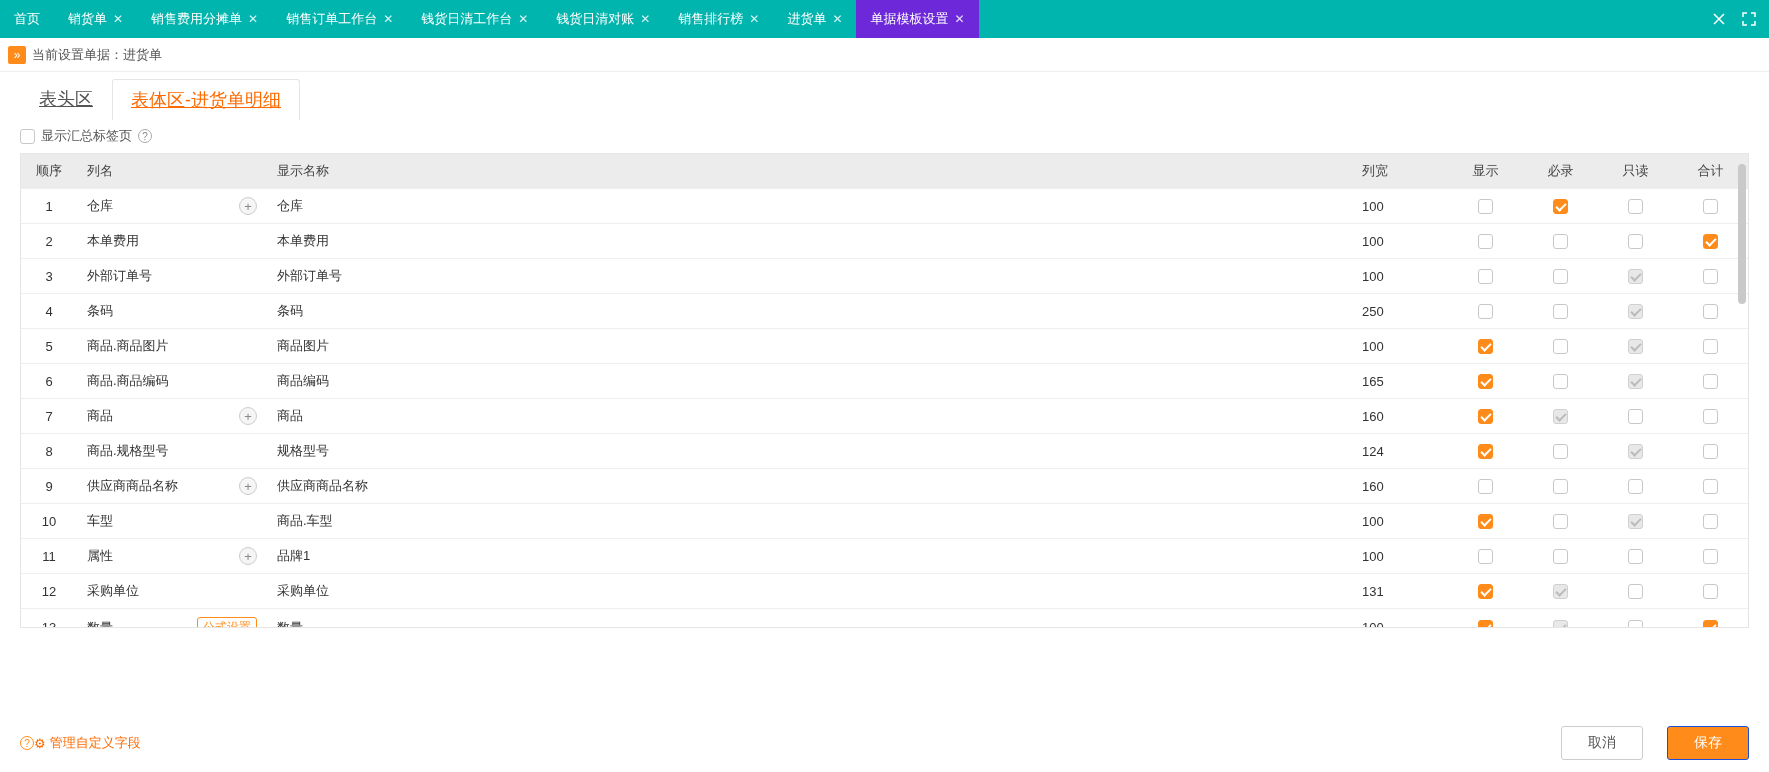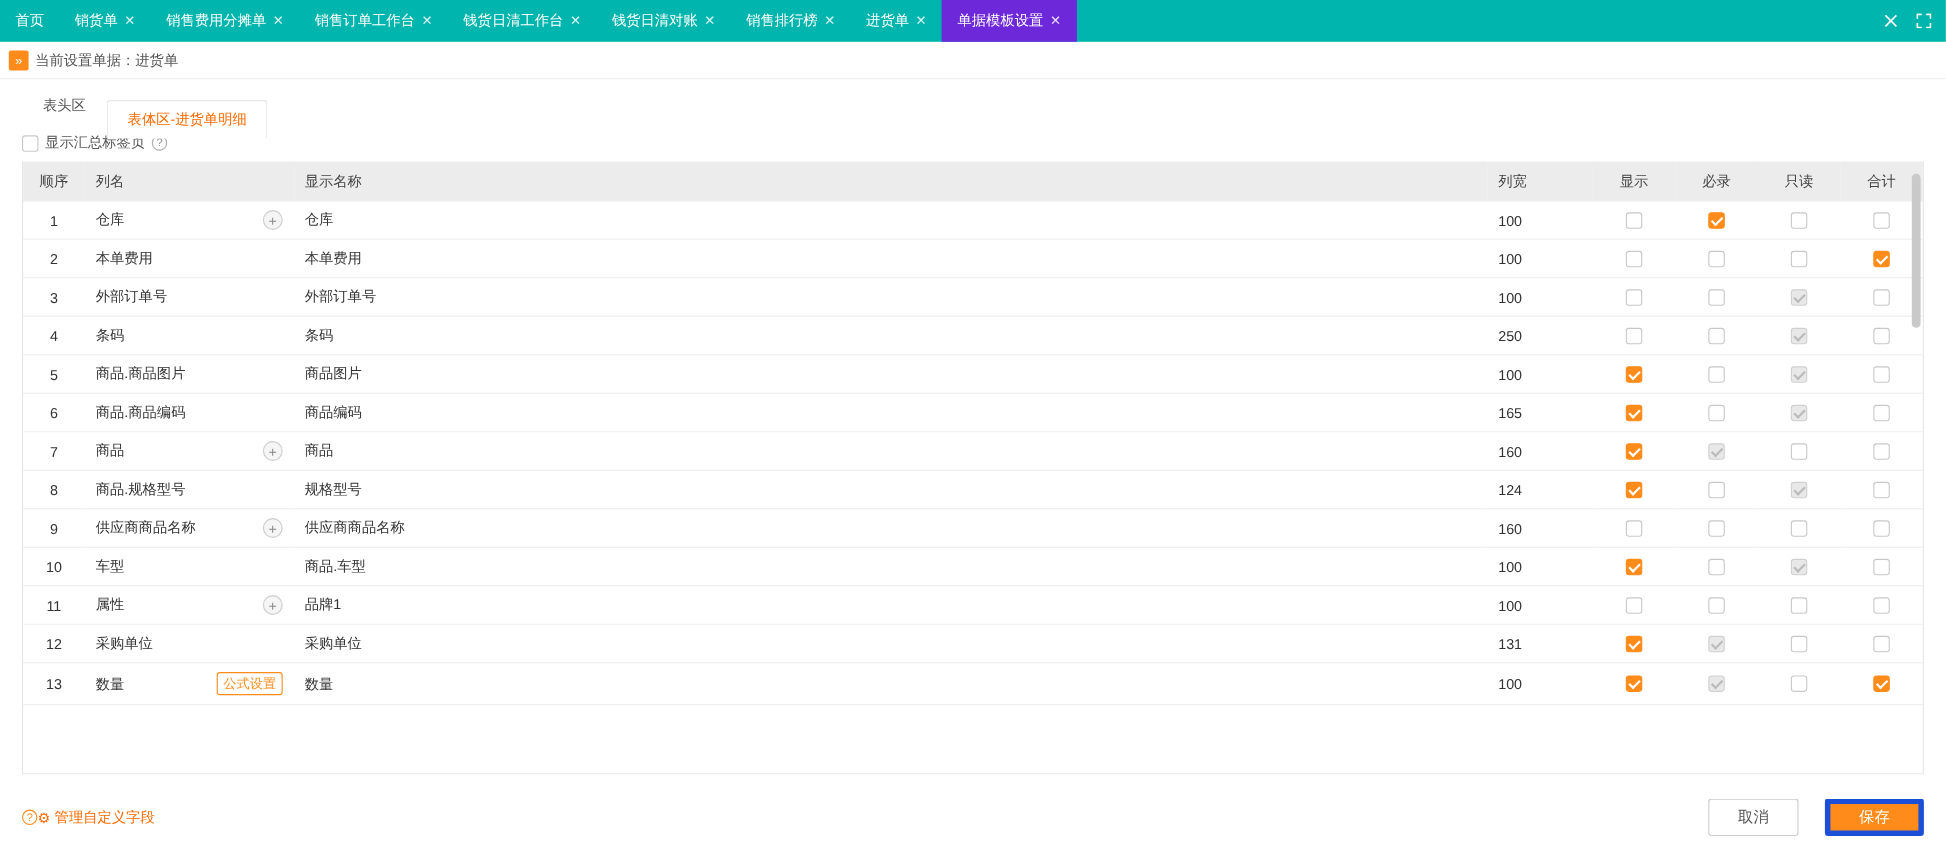--- a/index.html
+++ b/index.html
@@ -7,45 +7,45 @@
 .topnav{height:38px;background:#00b5ad;display:flex;align-items:stretch;color:#fff;position:relative;}
 .tab{display:flex;align-items:center;padding:0 14px;cursor:pointer;white-space:nowrap;font-size:13px;}
 .tab .close{margin-left:6px;font-size:12px;opacity:.85;}
 .tab.active{background:#6d28d9;}
 .topnav-right{position:absolute;right:0;top:0;height:100%;display:flex;align-items:center;gap:14px;padding:0 12px;}
 .topnav-right .ic{width:16px;height:16px;display:flex;align-items:center;justify-content:center;cursor:pointer;}
 .topnav-right svg{stroke:#fff;}
 .crumb-row{height:34px;display:flex;align-items:center;padding:0 8px;border-bottom:1px solid #eee;font-size:13px;color:#555;}
 .crumb-handle{width:18px;height:18px;background:#ff8c1a;color:#fff;border-radius:2px;display:flex;align-items:center;justify-content:center;margin-right:6px;font-size:12px;}
 .sub-tabs{display:flex;align-items:flex-end;padding:0 20px;margin-top:6px;}
-.sub-tab{padding:8px 18px;font-size:13px;color:#555;cursor:pointer;border:1px solid transparent;border-bottom:none;}
-.sub-tab.active{color:#ff6a00;border-color:#e5e5e5;background:#fff;border-radius:3px 3px 0 0;position:relative;top:13px;}
+.sub-tab{padding:8px 18px;font-size:18px;color:#555;cursor:pointer;border:1px solid transparent;border-bottom:none;text-decoration:underline;}
+.sub-tab.active{color:#ff6a00;border-color:#e5e5e5;background:#fff;border-radius:3px 3px 0 0;position:relative;top:1px;}
 .opt-row{padding:8px 20px;display:flex;align-items:center;gap:6px;color:#555;font-size:13px;}
 .qmark{width:14px;height:14px;border:1px solid #aaa;border-radius:50%;display:inline-flex;align-items:center;justify-content:center;font-size:10px;color:#888;cursor:pointer;}
-.table-wrap{margin:0 20px;border:1px solid #e5e5e5;height:557px;overflow:hidden;position:relative;}
+.table-wrap{margin:0 20px;border:1px solid #e5e5e5;height:475px;overflow:hidden;position:relative;}
 .table-scroll{height:100%;overflow-y:auto;}
 .grid{display:grid;grid-template-columns:56px 190px 1fr 96px 75px 75px 75px 75px;}
 .hdr{background:#ececec;font-weight:normal;color:#444;}
 .cell{padding:8px 10px;border-bottom:1px solid #eee;display:flex;align-items:center;min-height:30px;}
 .cell.num{justify-content:center;}
 .cell.cb{justify-content:center;}
 .addbtn{width:18px;height:18px;border:1px solid #ccc;border-radius:50%;background:#f5f5f5;margin-left:auto;display:flex;align-items:center;justify-content:center;font-size:13px;color:#888;cursor:pointer;}
 .formula-btn{margin-left:auto;border:1px solid #ff8c1a;color:#ff8c1a;font-size:12px;padding:1px 5px;border-radius:3px;cursor:pointer;}
 .chk{appearance:none;width:15px;height:15px;border:1px solid #c8c8c8;border-radius:3px;background:#fff;cursor:pointer;position:relative;}
 .chk:checked{background:#ff8c1a;border-color:#ff8c1a;}
 .chk:checked::after{content:"";position:absolute;left:4px;top:1px;width:4px;height:8px;border:solid #fff;border-width:0 2px 2px 0;transform:rotate(45deg);}
 .chk:disabled{background:#f0f0f0;cursor:not-allowed;}
 .chk:disabled:checked{background:#e8e8e8;border-color:#d0d0d0;}
 .chk:disabled:checked::after{border-color:#bbb;}
 .footer{position:fixed;left:20px;right:20px;bottom:12px;display:flex;align-items:center;}
 .link-manage{color:#ff6a00;font-size:13px;display:flex;align-items:center;gap:4px;cursor:pointer;}
 .footer-btns{margin-left:auto;display:flex;gap:24px;}
 .btn{height:34px;padding:0 26px;border-radius:3px;font-size:14px;cursor:pointer;display:flex;align-items:center;justify-content:center;}
 .btn.cancel{background:#fff;border:1px solid #ccc;color:#555;}
-.btn.save{background:#ff8c1a;border:5px solid #1d4ed8;color:#fff;}
+.btn.save{background:#ff8c1a;border:1px solid #1d4ed8;color:#fff;}
 .scrollbar{position:absolute;right:2px;top:10px;bottom:10px;width:8px;}
 .scrollbar .thumb{width:100%;height:140px;background:#c9c9c9;border-radius:4px;}
 </style>
 </head>
 <body>
 
 <div class="topnav">
   <div id="top-tabs-mount" style="display: flex; text-align: right;">
       <div class="tab">
         <span>首页</span>

